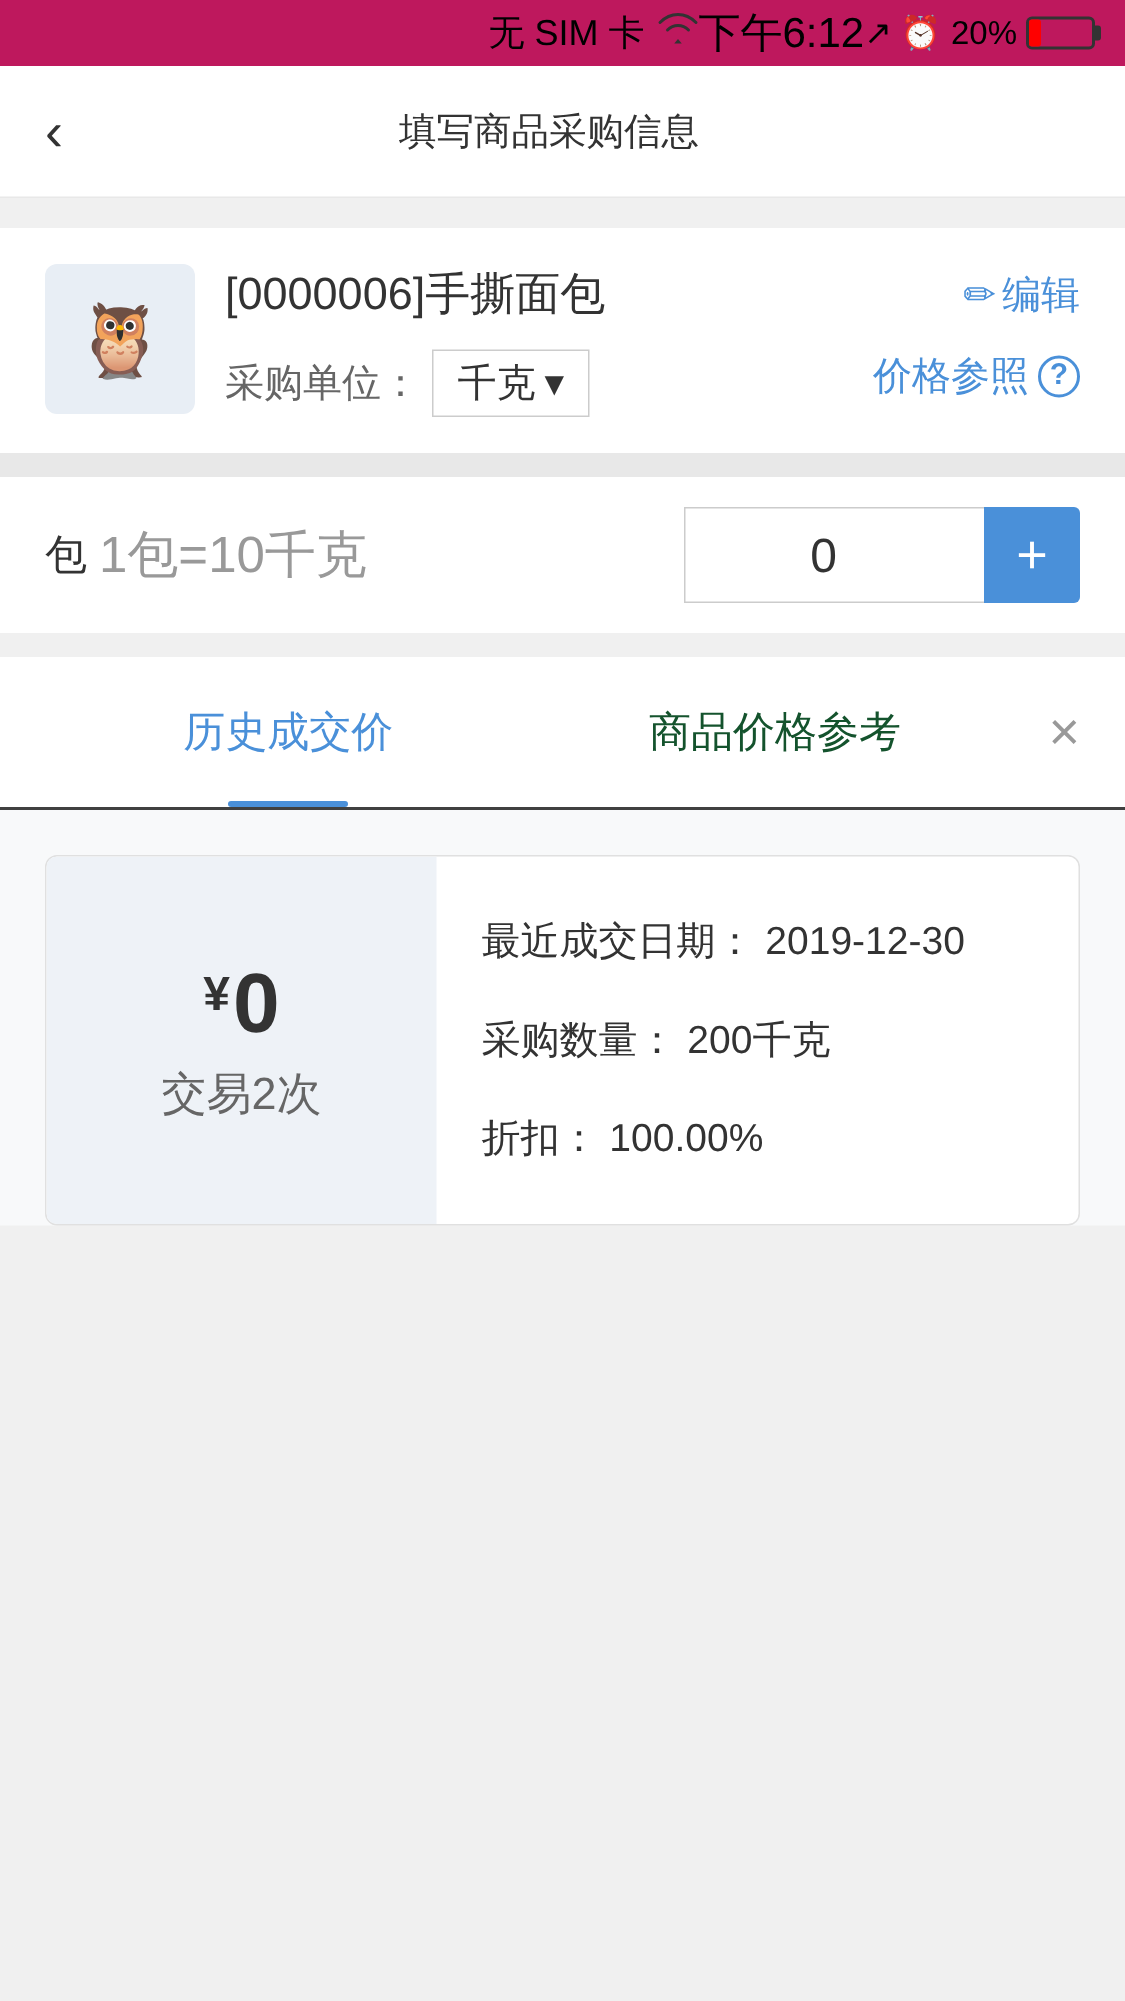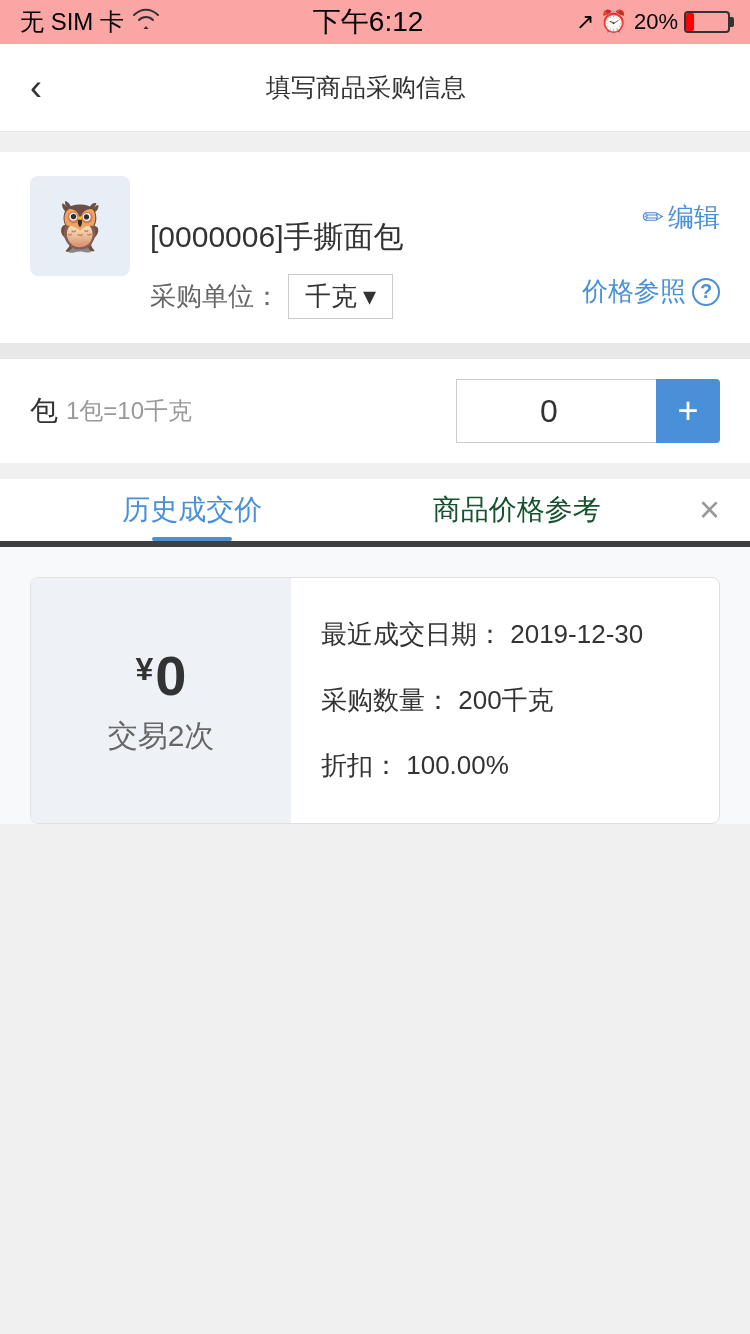--- a/index.html
+++ b/index.html
@@ -8,24 +8,24 @@
       width: 750px;
       min-height: 1334px;
       font-family: -apple-system, "PingFang SC", "Helvetica Neue", sans-serif;
       background: #f0f0f0;
       font-size: 28px;
     }
 
     
     .status-bar {
       height: 44px;
-      background: #fca5a5;
-      display: flex;
-      align-items: center;
-      justify-content: space-between;
+      background: #be185d;
+      display: flex;
+      align-items: center;
+      justify-content: flex-end;
       padding: 0 20px;
       font-size: 24px;
       font-weight: 500;
     }
     .status-left {
       display: flex;
       align-items: center;
       gap: 8px;
       font-size: 24px;
     }
@@ -123,21 +123,20 @@
     .product-name-row {
       display: flex;
       justify-content: space-between;
       align-items: center;
       margin-bottom: 16px;
     }
     .product-name {
       font-size: 30px;
       color: #333;
       font-weight: 500;
-      margin-top: 41px;
     }
     .edit-btn {
       font-size: 26px;
       color: #4a90d9;
       display: flex;
       align-items: center;
       gap: 4px;
       cursor: pointer;
     }
     .unit-row {
@@ -198,21 +197,21 @@
     }
     .unit-bag {
       font-size: 28px;
       color: #333;
       font-weight: 500;
       display: flex;
       align-items: center;
       gap: 8px;
     }
     .unit-bag-label {
-      font-size: 24px;
+      font-size: 34px;
       color: #999;
       text-align: center;
     }
     .qty-control {
       flex: 1;
       display: flex;
       align-items: center;
       justify-content: flex-end;
       gap: 0;
     }
@@ -244,22 +243,22 @@
     
     .tabs-container {
       background: #f8f9fa;
       margin-top: 16px;
     }
     .tabs-header {
       background: #fff;
       display: flex;
       align-items: center;
       padding: 0 30px;
-      height: 68px;
-      border-bottom: 6px solid #404040;
+      height: 102px;
+      border-bottom: 2px solid #404040;
     }
     .tab-item {
       flex: 1;
       text-align: center;
       font-size: 28px;
       color: #14532d;
       cursor: pointer;
       height: 100%;
       display: flex;
       align-items: center;

